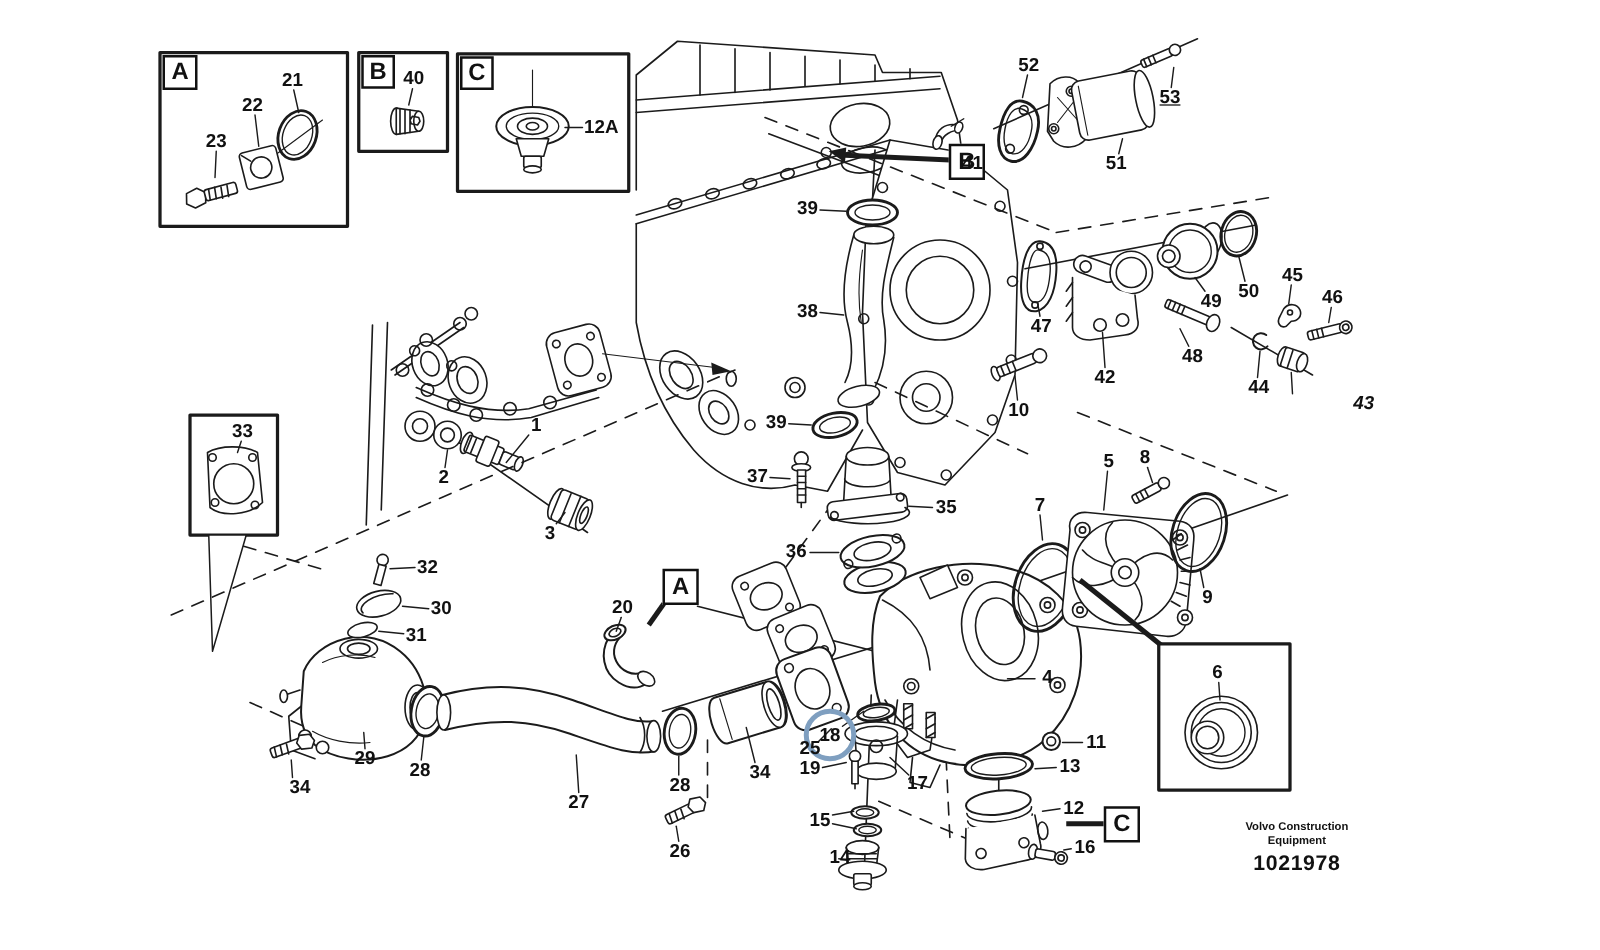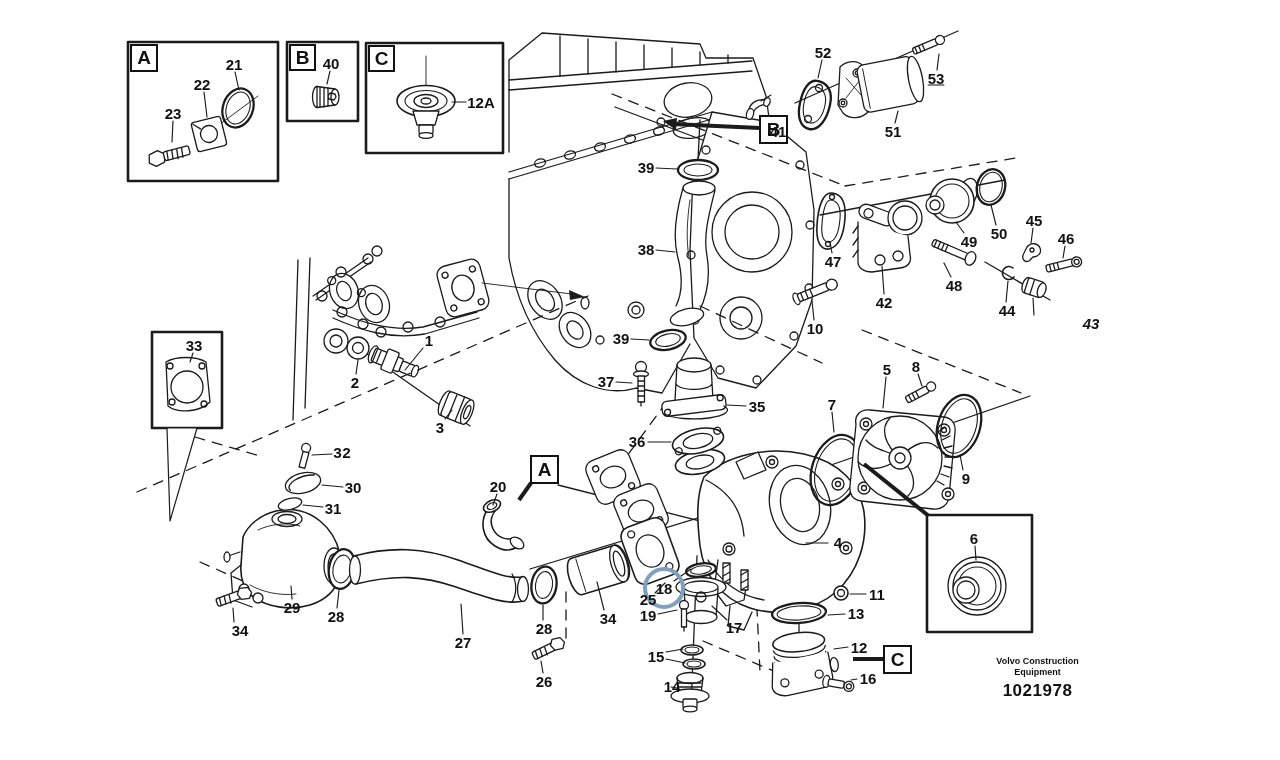--- a/index.html
+++ b/index.html
@@ -619,21 +619,21 @@
       <div class="callout" style="left: 173px; top: 113px;">23</div>
       <div class="callout" style="left: 608px; top: 618px;">34</div>
       <div class="callout" style="left: 648px; top: 599px;">25</div>
       <div class="callout" style="left: 544px; top: 681px;">26</div>
       <div class="callout" style="left: 463px; top: 642px;">27</div>
       <div class="callout" style="left: 336px; top: 616px;">28</div>
       <div class="callout" style="left: 544px; top: 628px;">28</div>
       <div class="callout" style="left: 292px; top: 607px; text-align: right;">29</div>
       <div class="callout" style="left: 353px; top: 487px;">30</div>
       <div class="callout" style="left: 333px; top: 508px;">31</div>
-      <div class="callout" style="left: 342px; top: 454px; font-family: Liberation Mono, monospace;">32</div>
+      <div class="callout" style="left: 342px; top: 454px;">32</div>
       <div class="callout" style="left: 194px; top: 345px;">33</div>
       <div class="callout" style="left: 240px; top: 630px;">34</div>
       <div class="callout" style="left: 757px; top: 406px;">35</div>
       <div class="callout" style="left: 637px; top: 441px;">36</div>
       <div class="callout" style="left: 606px; top: 381px;">37</div>
       <div class="callout" style="left: 646px; top: 249px;">38</div>
       <div class="callout" style="left: 646px; top: 167px;">39</div>
       <div class="callout" style="left: 621px; top: 338px;">39</div>
       <div class="callout" style="left: 331px; top: 63px;">40</div>
       <div class="callout" style="left: 778px; top: 88px; margin-top: 43px;">41</div>

